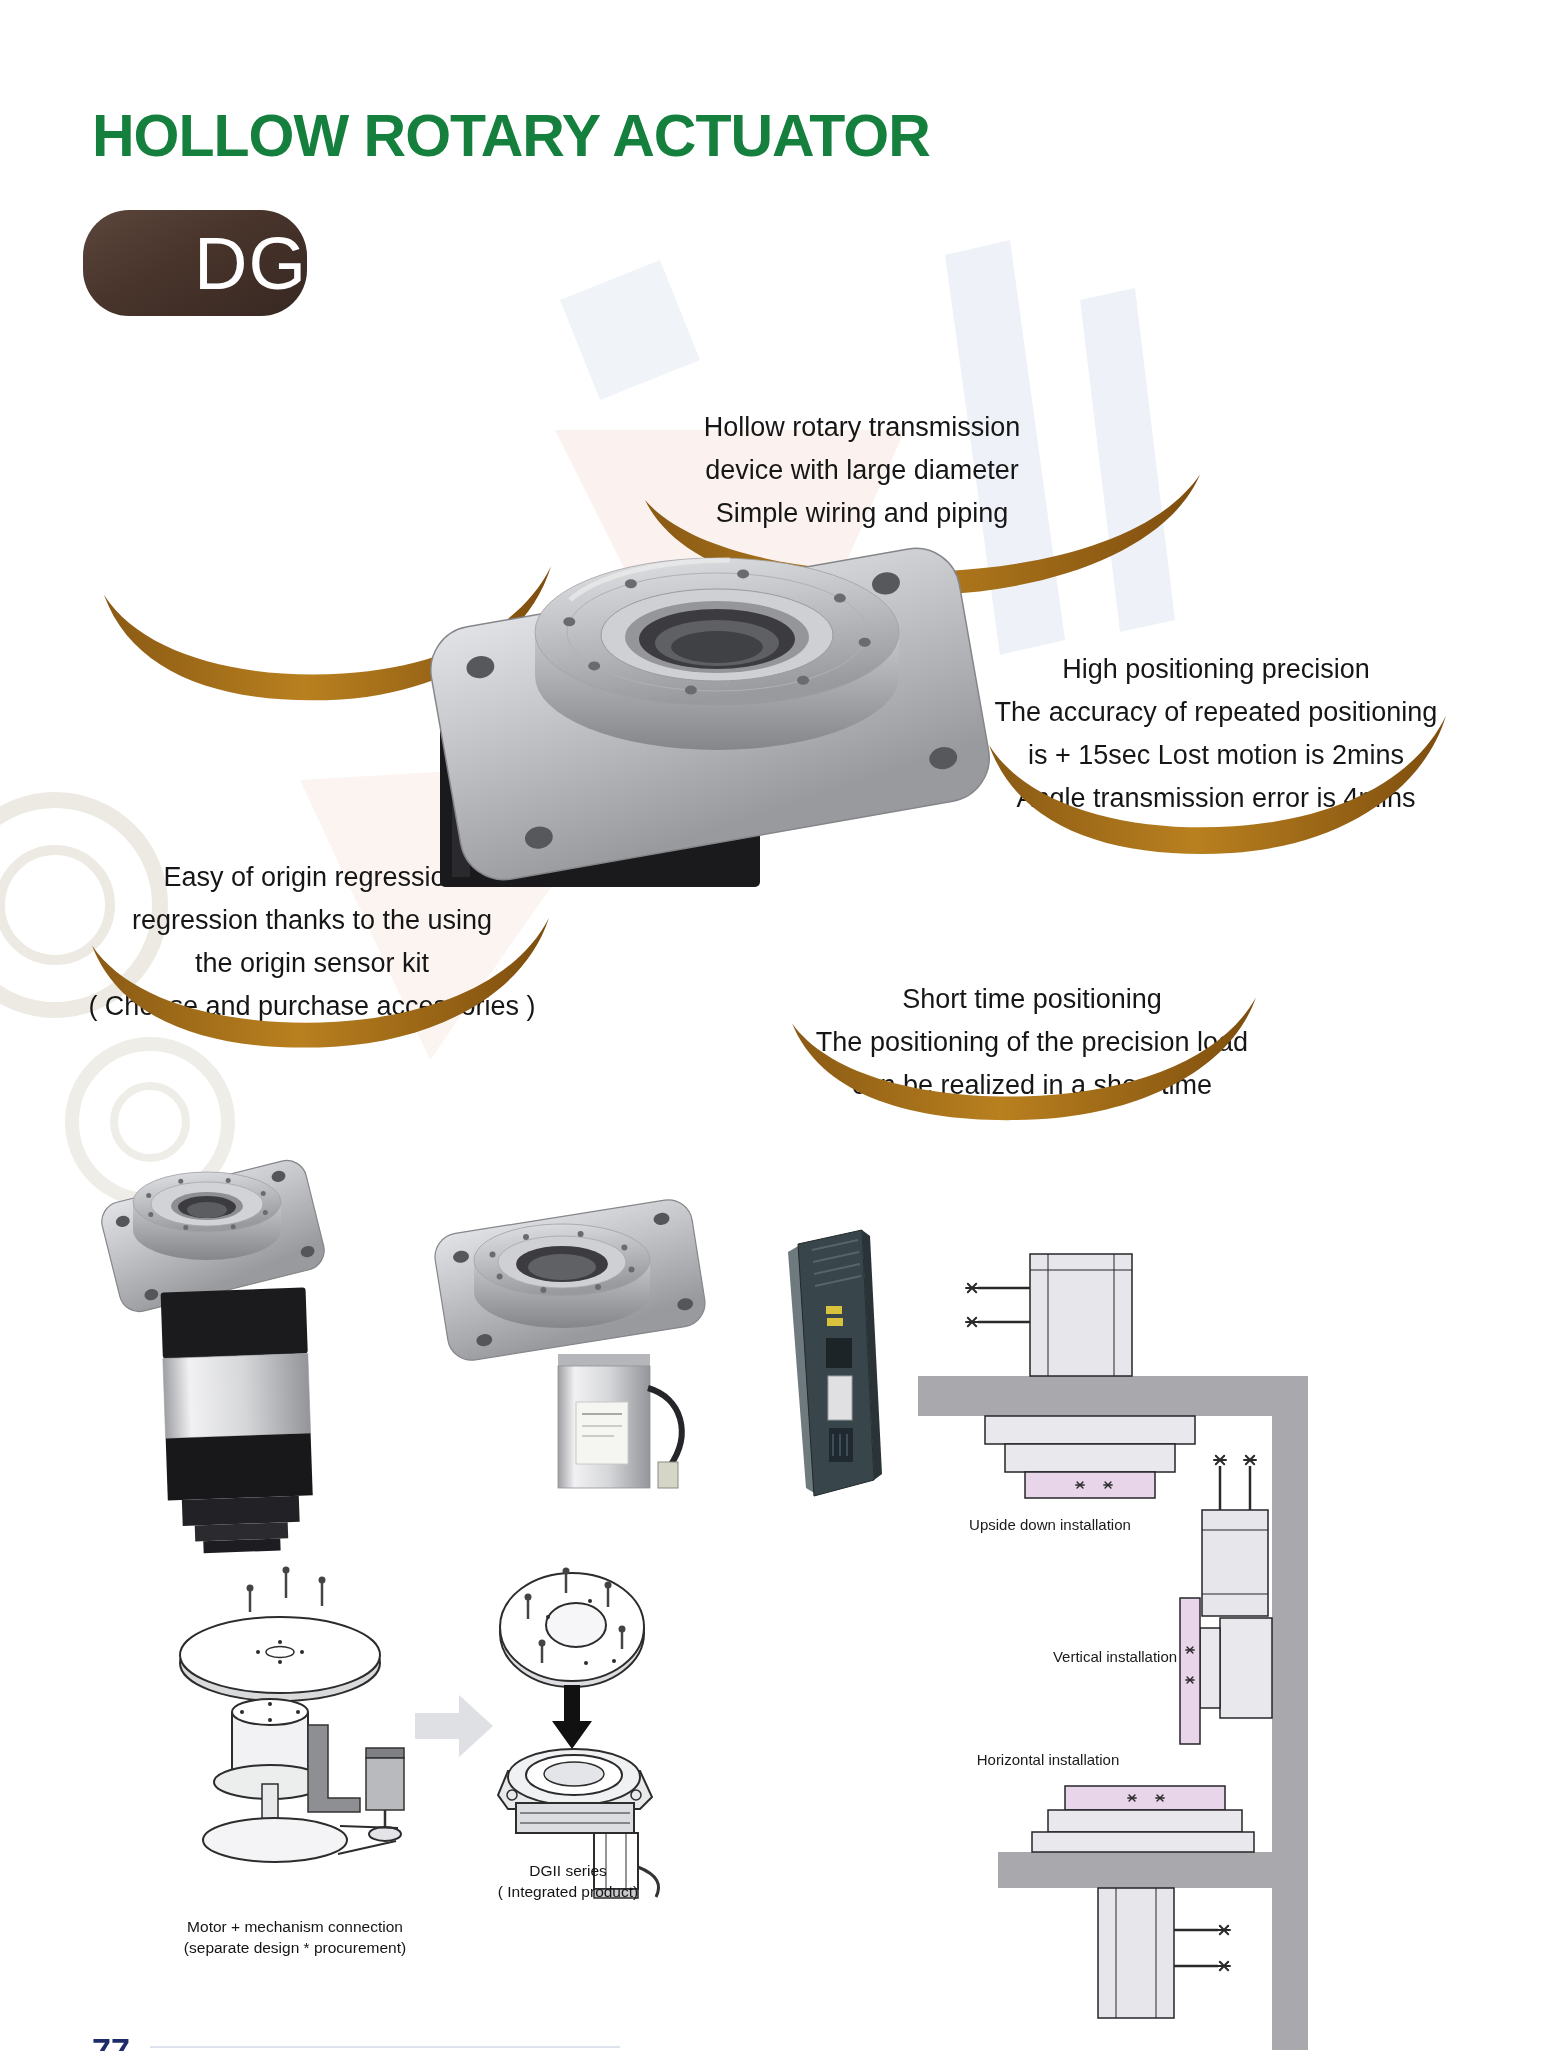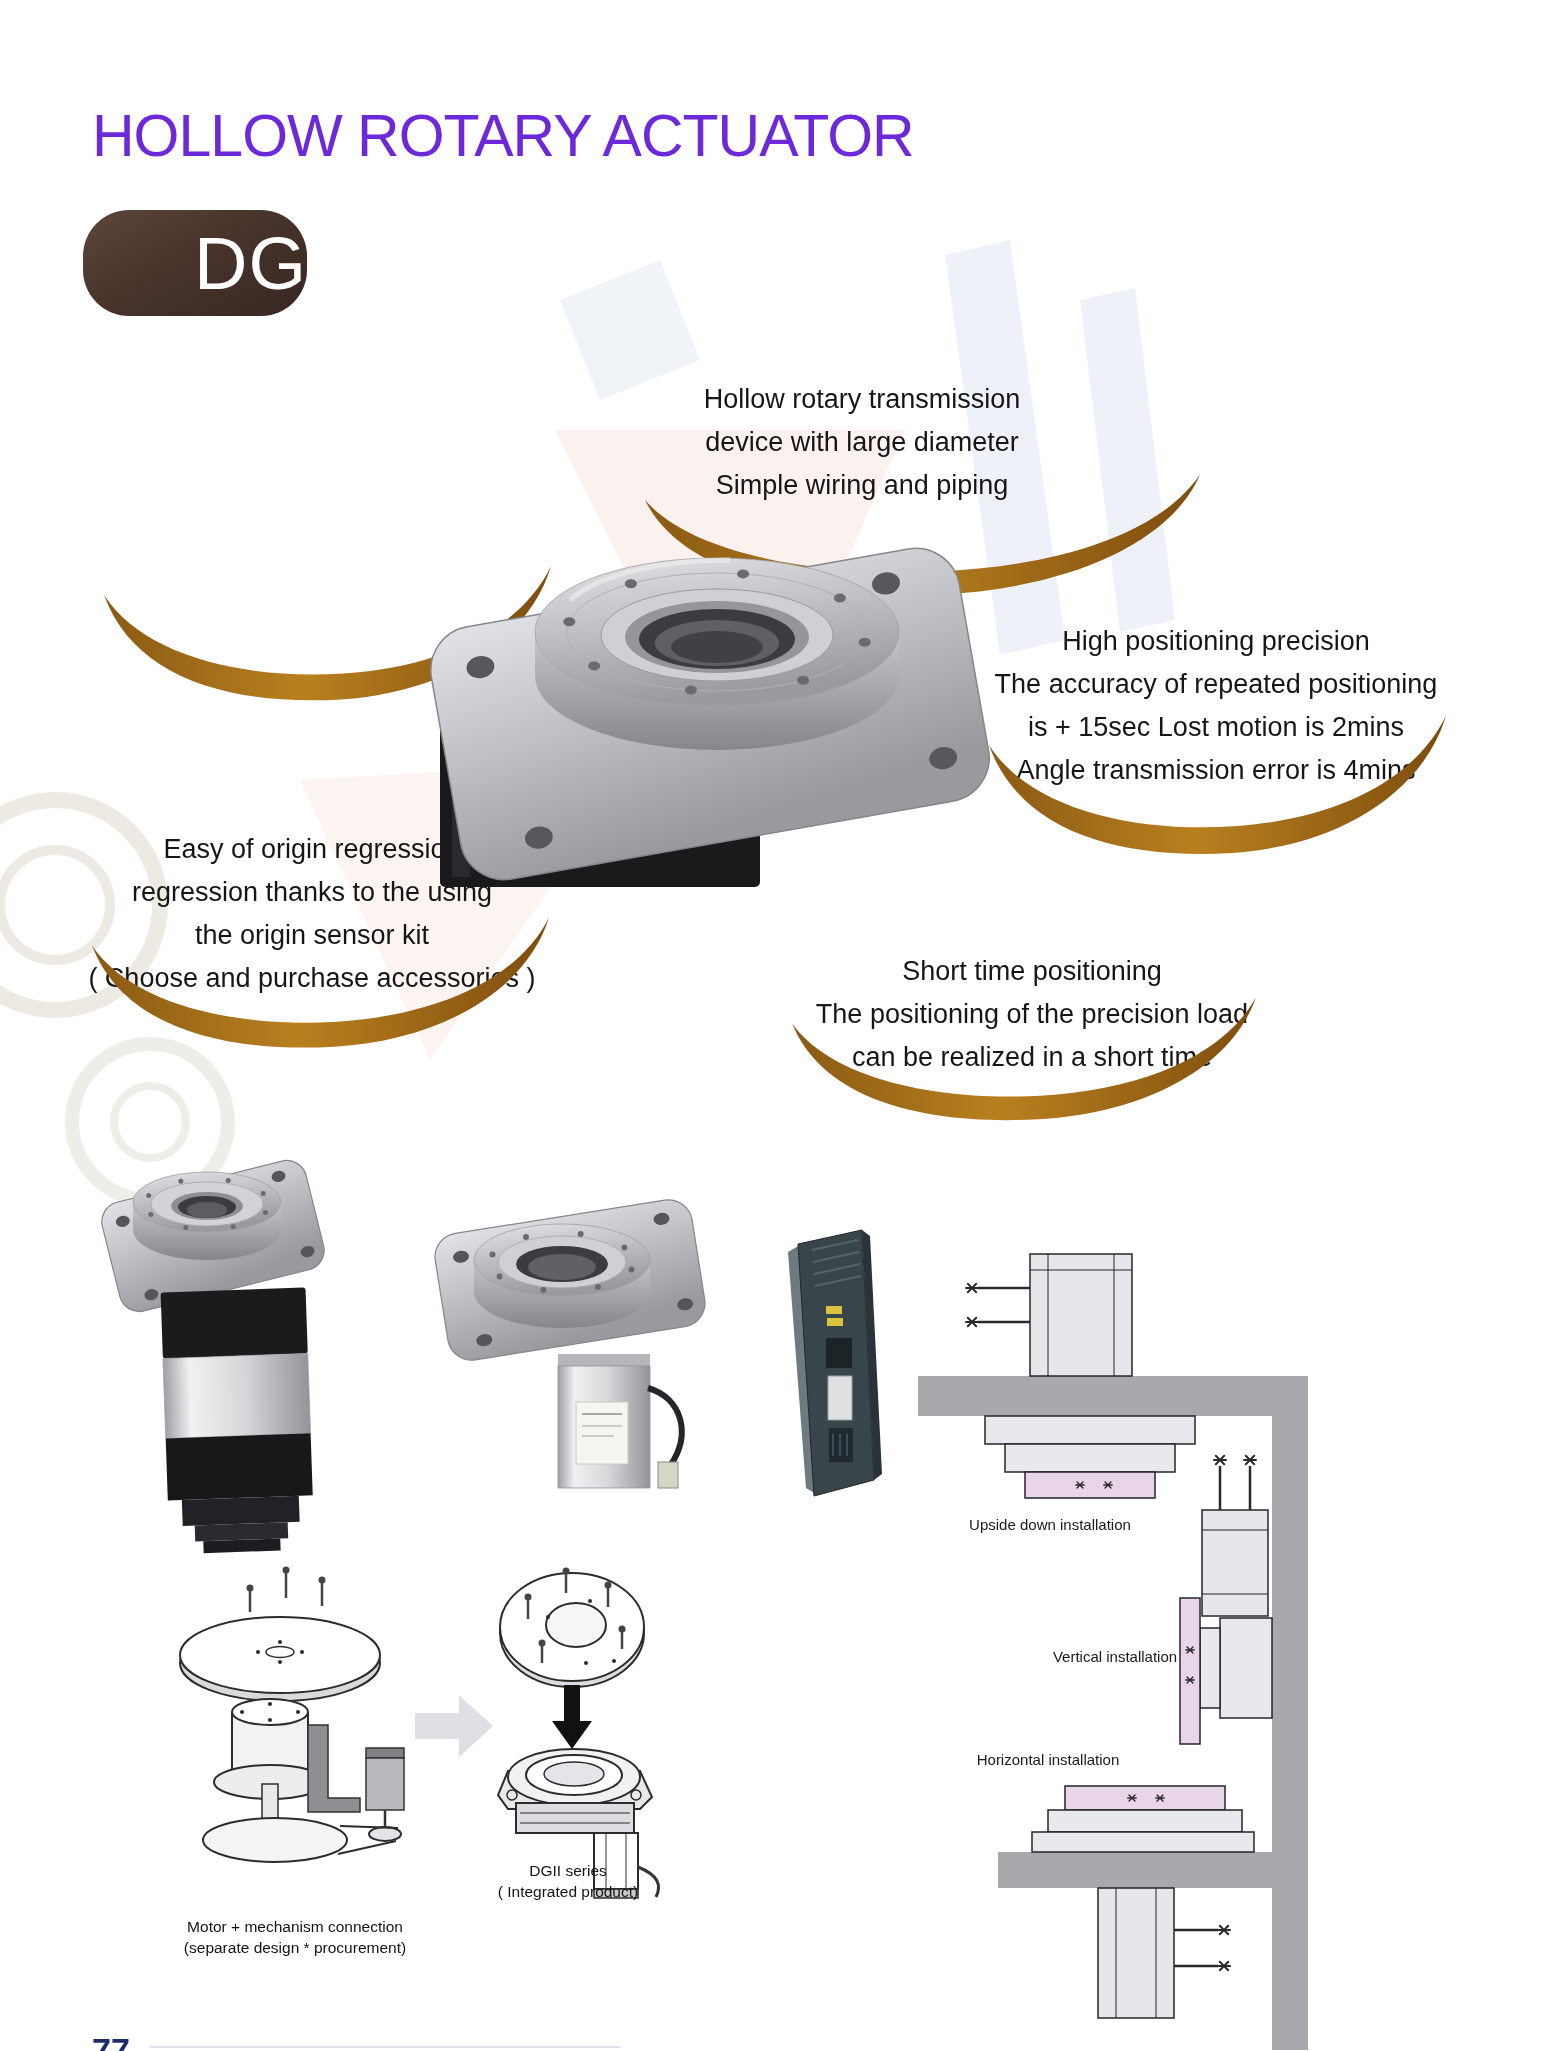--- a/index.html
+++ b/index.html
@@ -3,32 +3,32 @@
 <meta charset="utf-8">
 <style>
   html,body{margin:0;padding:0;background:#e8e8e8;}
   .page{
     position:relative;width:1556px;height:2051px;background:#ffffff;
     overflow:hidden;font-family:"Liberation Sans",sans-serif;margin:0 auto;
   }
   .abs{position:absolute;}
   svg{display:block;}
   .title{
-    position:absolute;left:92px;top:102px;font-size:59px;font-weight:400;
-    color:#6d28d9;letter-spacing:-1px;white-space:nowrap;
+    position:absolute;left:92px;top:102px;font-size:59px;font-weight:700;
+    color:#15803d;letter-spacing:-1px;white-space:nowrap;
   }
   .badge{
     position:absolute;left:83px;top:210px;width:224px;height:106px;border-radius:46px;
     background:linear-gradient(150deg,#5c463c 0%,#48342b 45%,#372822 100%);
     display:flex;align-items:center;justify-content:flex-end;
     color:#ffffff;font-size:74px;font-weight:400;letter-spacing:1px;
   }
   .callout{
     position:absolute;text-align:center;font-size:27px;line-height:43px;
-    color:#161616;white-space:pre-line;
+    color:#161616;white-space:pre-line;margin-top:28px;
   }
   .caption{
     position:absolute;text-align:center;font-size:15.5px;line-height:21px;
     color:#141414;white-space:pre-line;
   }
   .page-number{
     position:absolute;left:92px;top:2031px;font-size:34px;font-weight:700;color:#1d2b69;
   }
   .footer-line{
     position:absolute;left:150px;top:2046px;width:470px;height:2px;

